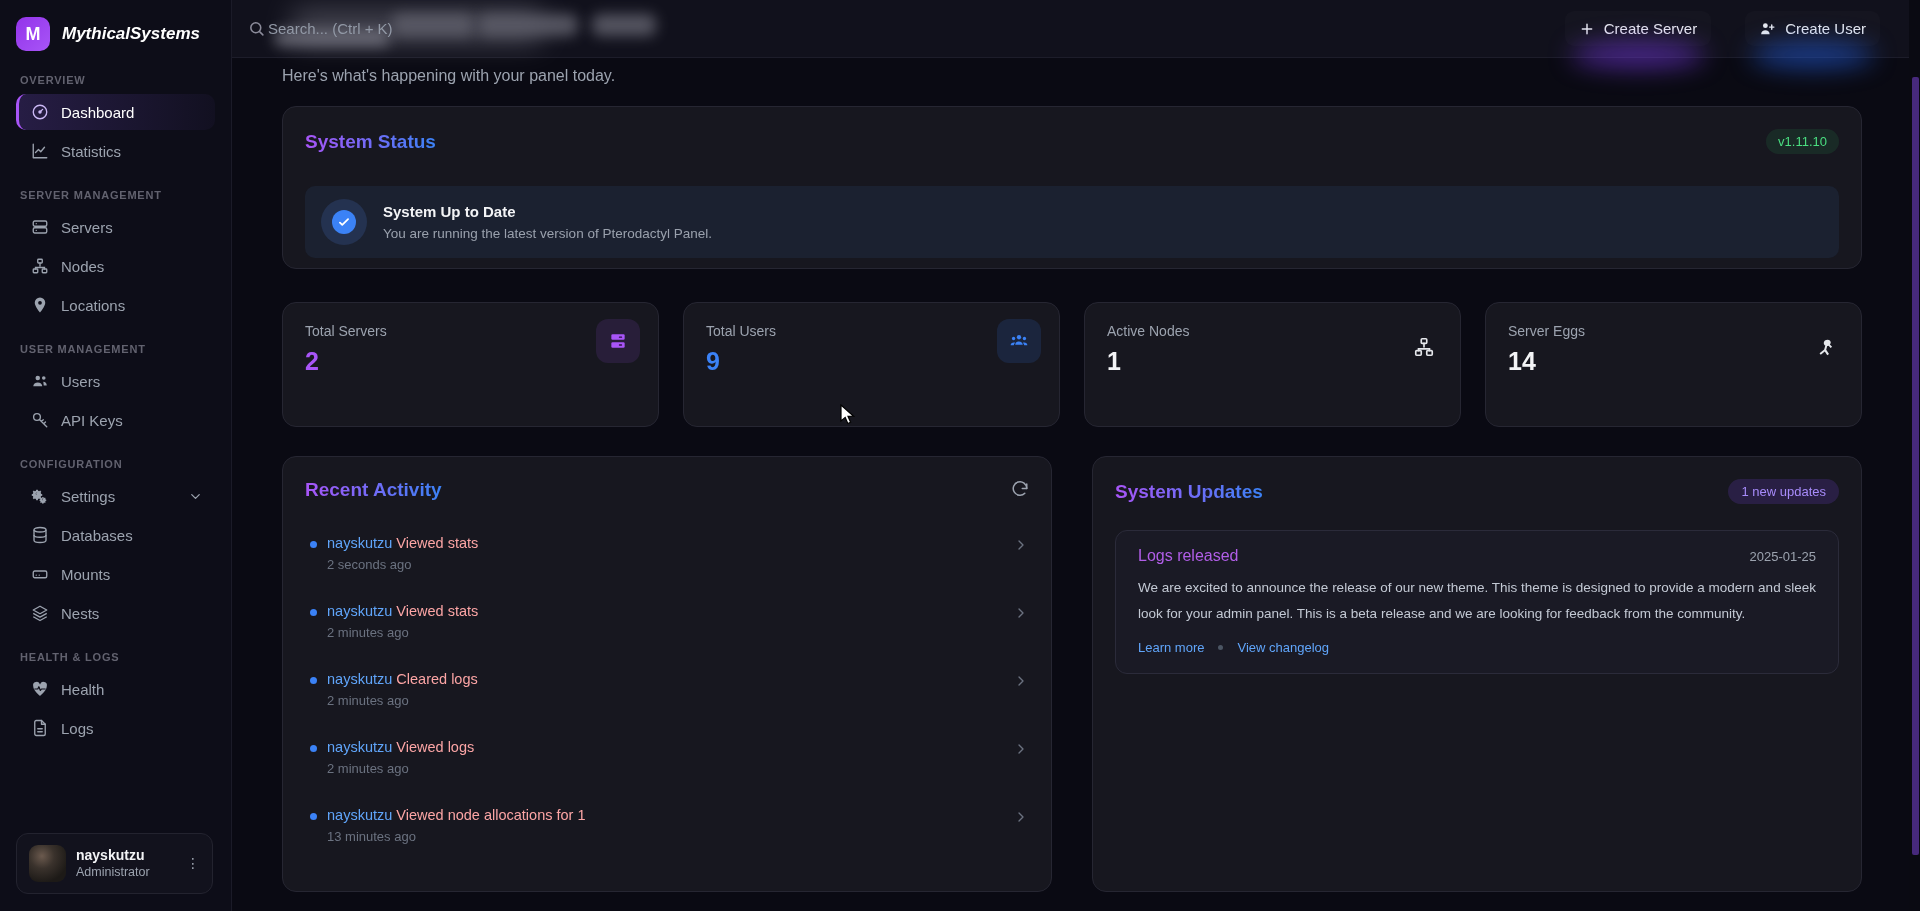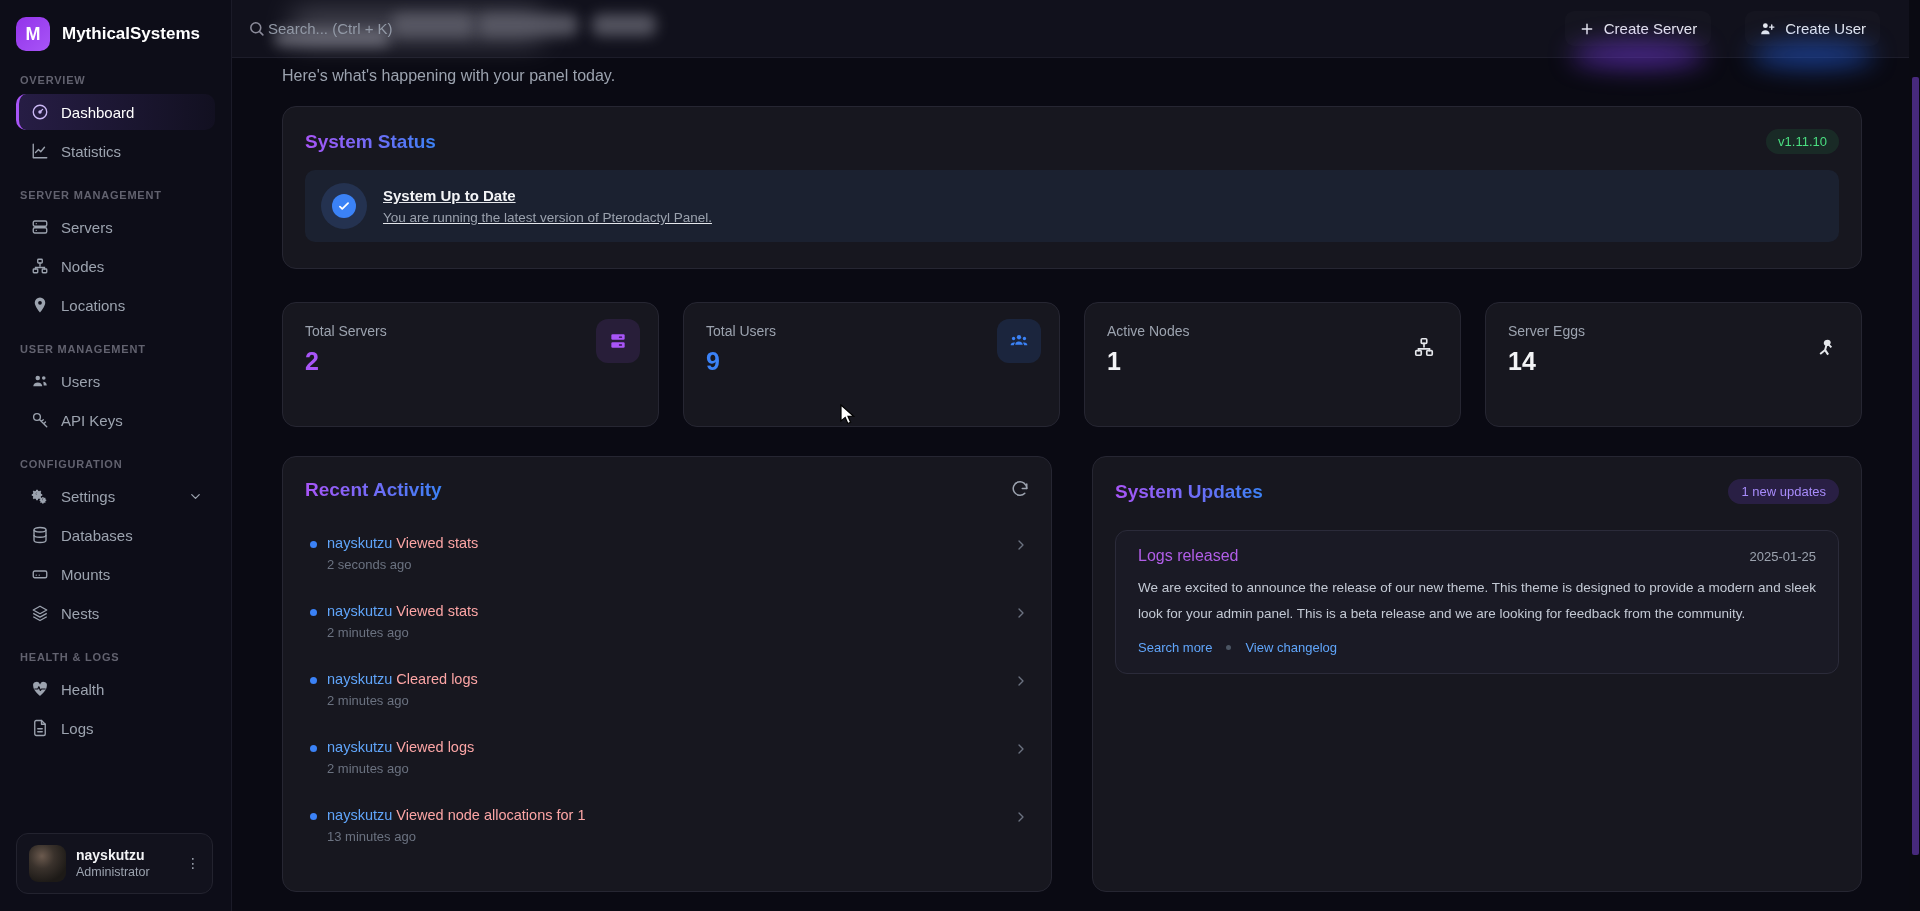--- a/index.html
+++ b/index.html
@@ -18,21 +18,21 @@
     border-right:1px solid #1b1b28; padding:14px 16px 0 16px;
     position:relative; flex-shrink:0;
   }
   .brand { display:flex; align-items:center; gap:12px; height:40px; margin-bottom:14px; }
   .brand-logo {
     width:34px; height:34px; border-radius:10px;
     background:linear-gradient(135deg,#9333ea,#a855f7);
     display:flex; align-items:center; justify-content:center;
     color:#fff; font-weight:bold; font-size:18px;
   }
-  .brand-name { font-size:17px; font-weight:bold; color:#ffffff; }
+  .brand-name { font-size:17px; font-weight:bold; color:#ffffff;font-style:italic; }
   .nav-section-label {
     font-size:11px; letter-spacing:0.8px; color:#62626f;
     font-weight:bold; margin:20px 0 8px 4px; text-transform:uppercase;
   }
   .nav-item {
     display:flex; align-items:center; gap:12px; height:36px;
     padding:0 12px; border-radius:10px; color:#9ca3af; font-size:15px;
     margin-bottom:3px; cursor:pointer; border-left:3px solid transparent;
   }
   .nav-item svg { flex-shrink:0; }
@@ -100,22 +100,22 @@
   }
 
   
   .status-card { margin-top:21px; height:163px; padding:22px 22px; }
   .status-head { display:flex; align-items:center; justify-content:space-between; }
   .version-badge {
     background:rgba(34,94,58,0.28); color:#4ade80; font-size:13px;
     padding:5px 12px; border-radius:999px;
   }
   .status-inner {
-    margin-top:16px; background:#1b2130; border-radius:10px; height:72px;
-    display:flex; align-items:center; gap:16px; padding:12px 16px;text-decoration:underline;
+    margin-top:32px; background:#1b2130; border-radius:10px; height:72px;
+    display:flex; align-items:center; gap:16px; padding:12px 16px;
   }
   .check-circle {
     width:46px; height:46px; border-radius:50%; background:#243250;
     display:flex; align-items:center; justify-content:center; flex-shrink:0;
   }
   .check-badge {
     width:24px; height:24px; border-radius:50%; background:#3b82f6;
     display:flex; align-items:center; justify-content:center; color:#fff;
   }
   .status-title { font-size:15px; font-weight:bold; color:#f3f4f6; }
@@ -501,21 +501,21 @@
             <span class="grad-title">System Updates</span>
             <span class="updates-badge">1 new updates</span>
           </div>
           <div class="update-box">
             <div class="update-head">
               <span class="update-title">Logs released</span>
               <span class="update-date">2025-01-25</span>
             </div>
             <div class="update-desc">We are excited to announce the release of our new theme. This theme is designed to provide a modern and sleek look for your admin panel. This is a beta release and we are looking for feedback from the community.</div>
             <div class="update-links">
-              <a class="link">Search more</a>
+              <a class="link">Learn more</a>
               <span class="dot-sep"></span>
               <a class="link">View changelog</a>
             </div>
           </div>
         </section>
       </div>
 
       <div class="bottom-row">
         <div class="card bottom-card">
             <span class="stub stub-purple"></span>

